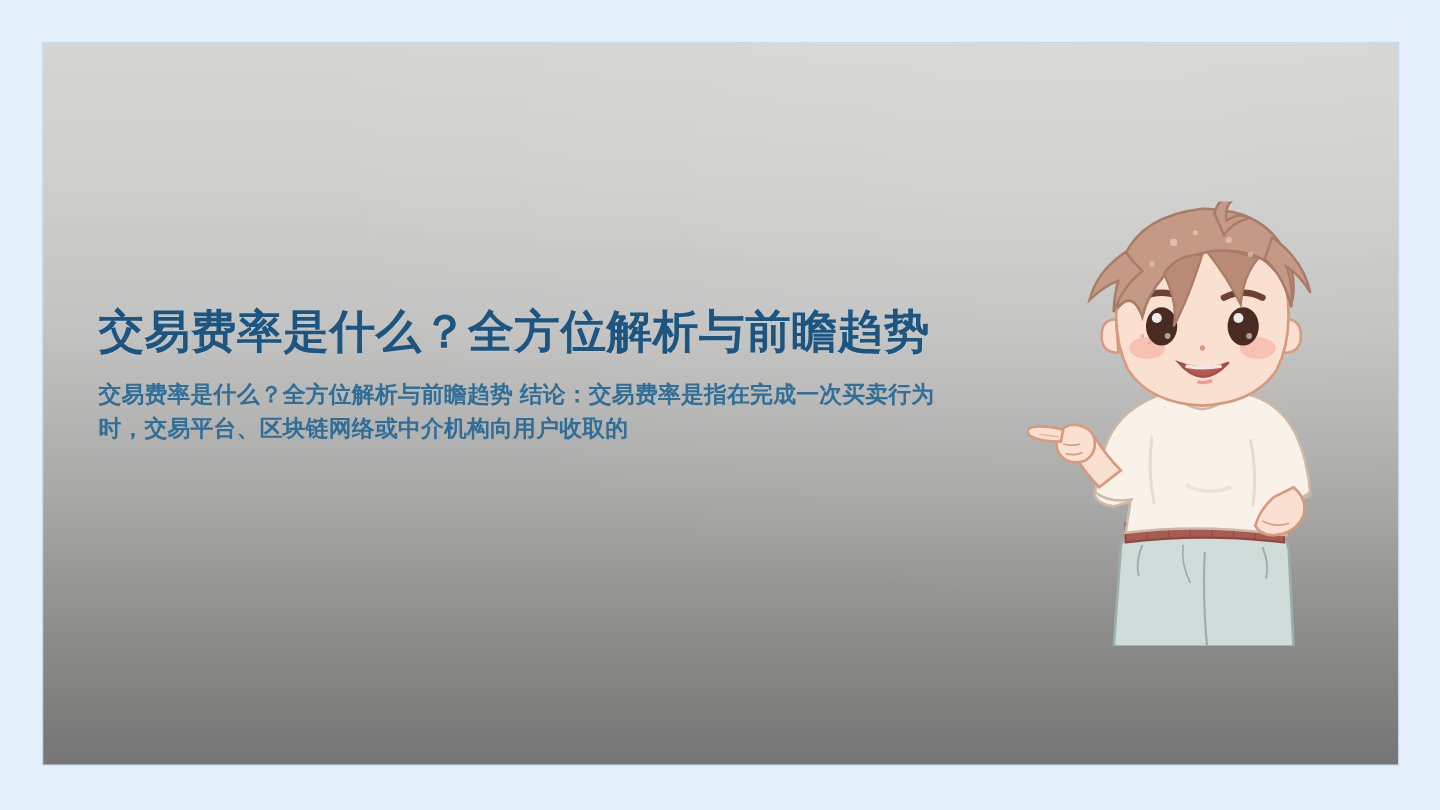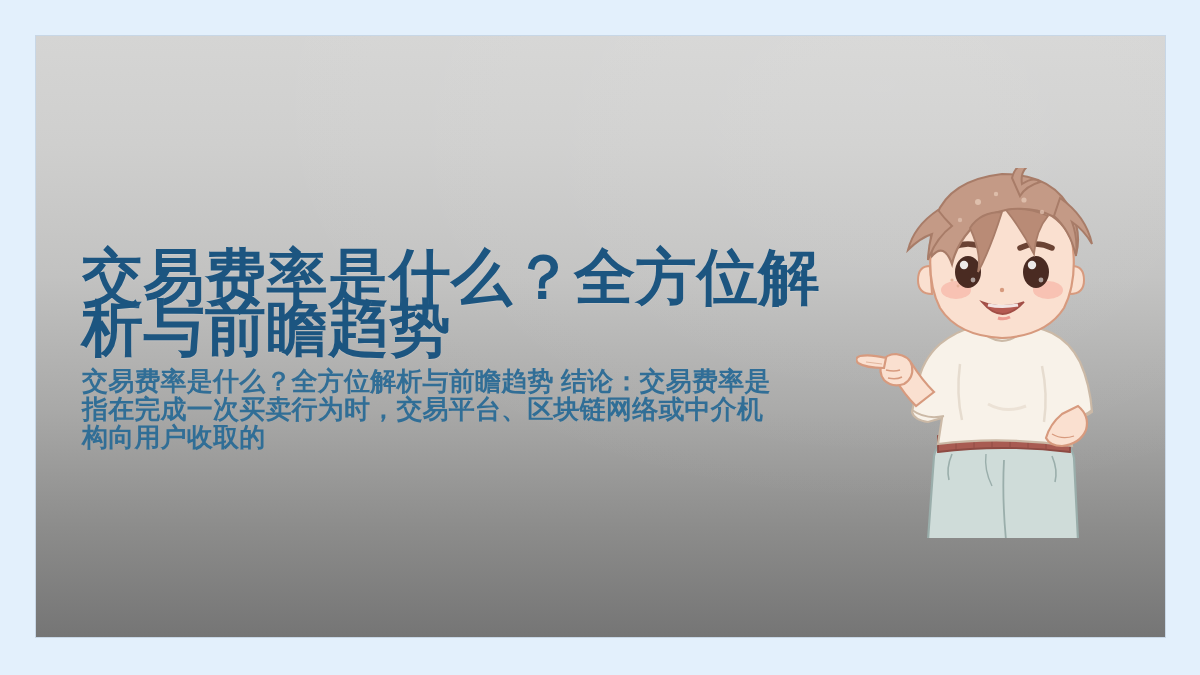--- a/index.html
+++ b/index.html
@@ -26,30 +26,30 @@
     content:"";position:absolute;left:0;top:0;width:100%;height:100%;
     background:radial-gradient(ellipse at 75% 8%, rgba(255,255,255,.10) 0%, rgba(255,255,255,0) 55%);
     pointer-events:none;
   }
 
   
   #textblock{
     position:absolute; left:46px; top:216px; width:740px;
   }
   #slide-title{
-    font-size:61px;
+    font-size:38px;
     line-height:51px;
     font-weight:bold;
     color:#1c5580;
     letter-spacing:.5px;
     text-shadow:0 1px 0 rgba(255,255,255,.12);
   }
   #slide-subtitle{
     margin-top:13px;
-    font-size:26px;
+    font-size:19px;
     line-height:28px;
     font-weight:bold;
     color:#2c6c96;
     opacity:.96;
     letter-spacing:.2px;
     max-width:700px;
   }
 
   
   #character{

